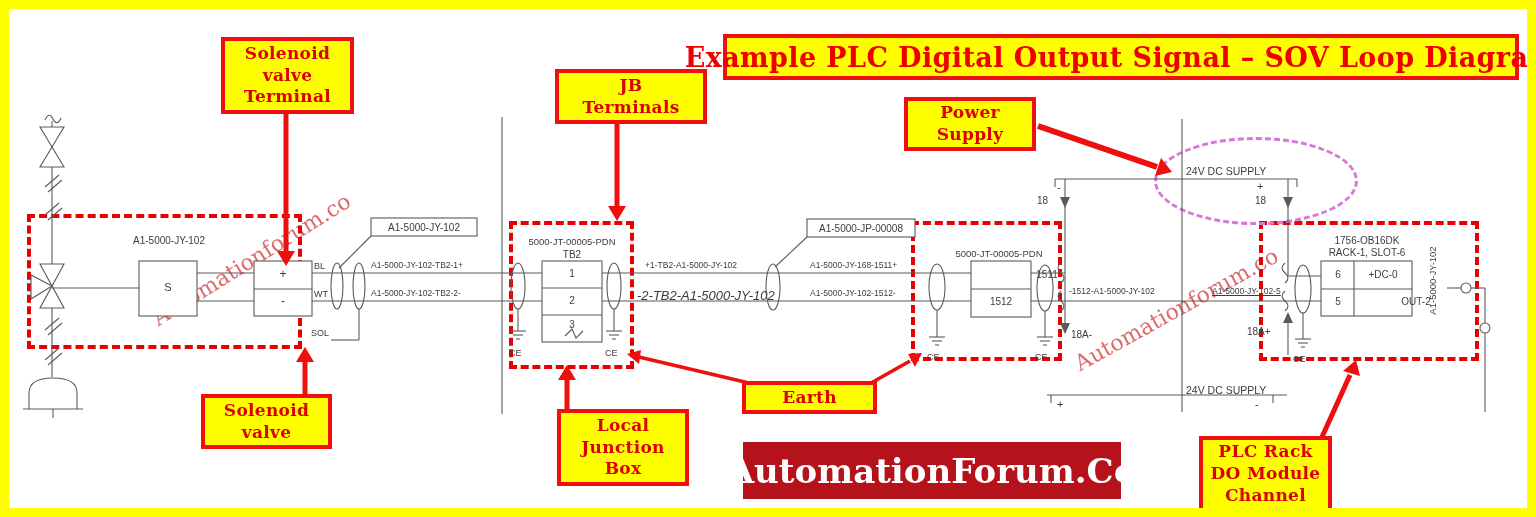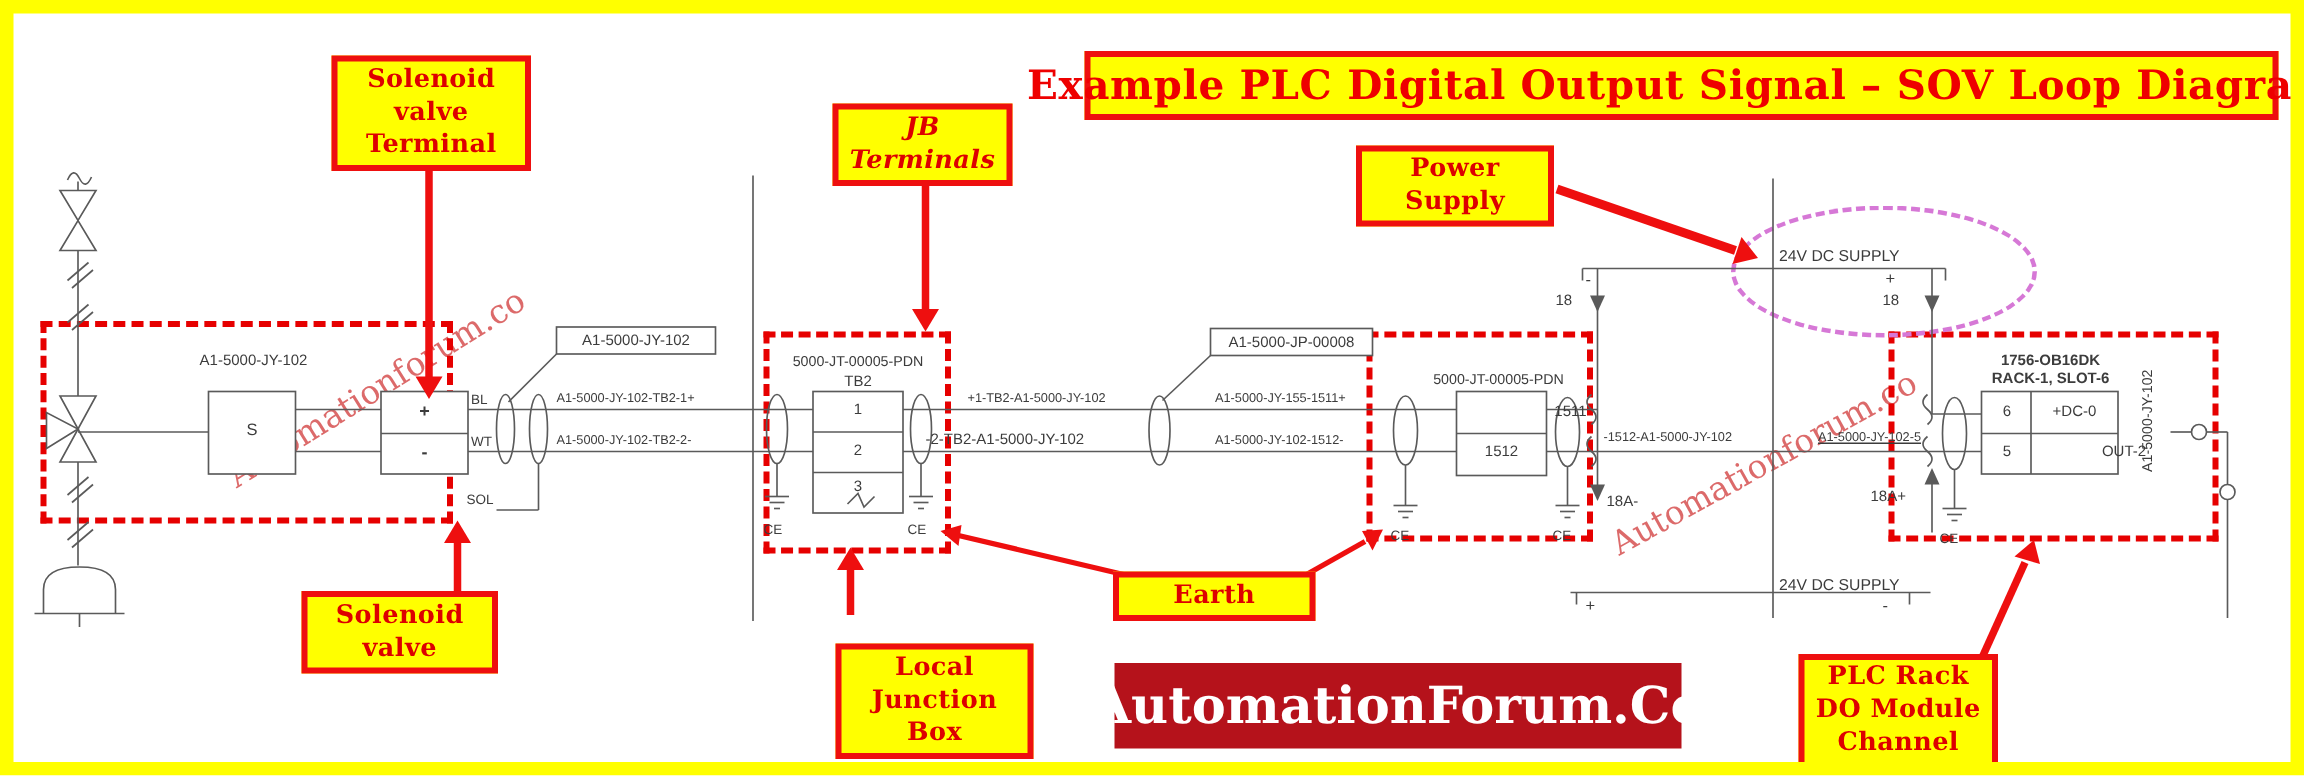--- a/index.html
+++ b/index.html
@@ -1,21 +1,21 @@
 <!DOCTYPE html>
 <html><head>
 <meta charset="utf-8">
 <style>
   html,body{margin:0;padding:0;background:#fff;}
   #canvas{position:relative;width:1536px;height:517px;background:#ffffff;
     border:9px solid #ffff00;box-sizing:border-box;overflow:hidden;
     font-family:"Liberation Sans",sans-serif;}
   .lbl{position:absolute;font-size:9px;color:#3c3c3c;white-space:nowrap;line-height:1;z-index:6;}
   .lbl.c{text-align:center;}
-  .s10{font-size:10px;}.s11{font-size:11px;}.s12{font-size:12px;}.b{font-weight:bold;}
+  .s10{font-size:10px;}.s11{font-size:11px;}.s12{font-size:12px;}.b{font-weight:normal;}
   .callout{position:absolute;background:#ffff00;border:4px solid #ee0f0f;color:#dd0000;
     font:bold 17px "DejaVu Serif",serif;text-align:center;white-space:pre-line;
     display:flex;align-items:center;justify-content:center;line-height:1.28;z-index:10;
     letter-spacing:.3px;box-sizing:border-box;}
   .titlebox{position:absolute;left:714px;top:25px;width:796px;height:46px;background:#ffff00;
     border:4px solid #ee0f0f;color:#ee0000;font:bold 27px "DejaVu Serif",serif;
     display:flex;align-items:center;justify-content:center;z-index:10;letter-spacing:.4px;
     box-sizing:border-box;white-space:nowrap;}
   .dashedbox{position:absolute;border:4px dashed #e60000;z-index:2;box-sizing:border-box;}
   .pinkellipse{position:absolute;left:1145px;top:128px;width:198px;height:82px;
@@ -193,27 +193,27 @@
       <polygon points="1347,351 1351,367 1334,362" stroke="none"></polygon>
     </g>
   </svg>
 
   <div class="titlebox">Example PLC Digital Output Signal – SOV Loop Diagram</div>
   <div class="banner">AutomationForum.Co</div>
 
   <div class="callout" style="left:212px;top:28px;width:133px;height:77px;">Solenoid
 valve
 Terminal</div>
-  <div class="callout" style="left:546px;top:60px;width:120px;height:55px;font-style:italic;">JB
+  <div class="callout" style="left:546px;top:60px;width:152px;height:55px;">JB
 Terminals</div>
   <div class="callout" style="left:895px;top:88px;width:132px;height:54px;">Power
 Supply</div>
   <div class="callout" style="left:192px;top:385px;width:131px;height:55px;">Solenoid
 valve</div>
-  <div class="callout" style="left:548px;top:420px;width:132px;height:77px;">Local
+  <div class="callout" style="left:548px;top:400px;width:132px;height:77px;">Local
 Junction
 Box</div>
   <div class="callout" style="left:1190px;top:427px;width:133px;height:76px;">PLC Rack
 DO Module
 Channel</div>
   <div class="callout" style="left:733px;top:372px;width:135px;height:33px;">Earth</div>
 
   <div class="lbl c" style="left:110px;top:227px;width:100px;font-size:10px;">A1-5000-JY-102</div>
   <div class="lbl c s11" style="left:150px;top:273px;width:18px;">S</div>
   <div class="lbl c s12 b" style="left:260px;top:259px;width:28px;">+</div>
@@ -227,24 +227,24 @@
   <div class="lbl" style="left:362px;top:280px;font-size:8.5px;">A1-5000-JY-102-TB2-2-</div>
 
   <div class="lbl c" style="left:508px;top:228px;width:110px;font-size:9.5px;">5000-JT-00005-PDN</div>
   <div class="lbl c s10" style="left:540px;top:241px;width:46px;">TB2</div>
   <div class="lbl c s10" style="left:553px;top:260px;width:20px;">1</div>
   <div class="lbl c s10" style="left:553px;top:287px;width:20px;">2</div>
   <div class="lbl c s10" style="left:553px;top:311px;width:20px;">3</div>
   <div class="lbl" style="left:500px;top:340px;">CE</div>
   <div class="lbl" style="left:596px;top:340px;">CE</div>
   <div class="lbl" style="left:636px;top:252px;font-size:8.5px;">+1-TB2-A1-5000-JY-102</div>
-  <div class="lbl" style="left:608px;top:280px;font-size:10px;">-2-TB2-A1-5000-JY-102</div>
+  <div class="lbl" style="left:628px;top:280px;font-size:13px;font-style:italic;">-2-TB2-A1-5000-JY-102</div>
 
   <div class="lbl c" style="left:800px;top:215px;width:104px;font-size:10px;">A1-5000-JP-00008</div>
-  <div class="lbl" style="left:801px;top:252px;font-size:8.5px;">A1-5000-JY-155-1511+</div>
+  <div class="lbl" style="left:801px;top:252px;font-size:8.5px;">A1-5000-JY-168-1511+</div>
   <div class="lbl" style="left:801px;top:280px;font-size:8.5px;">A1-5000-JY-102-1512-</div>
 
   <div class="lbl c" style="left:930px;top:240px;width:120px;font-size:9.5px;">5000-JT-00005-PDN</div>
   <div class="lbl c s10" style="left:1013px;top:261px;width:50px;">1511</div>
   <div class="lbl c s10" style="left:967px;top:288px;width:50px;">1512</div>
   <div class="lbl" style="left:918px;top:344px;">CE</div>
   <div class="lbl" style="left:1026px;top:344px;">CE</div>
   <div class="lbl" style="left:1060px;top:278px;font-size:8.5px;">-1512-A1-5000-JY-102</div>
   <div class="lbl s10" style="left:1062px;top:321px;">18A-</div>
 

